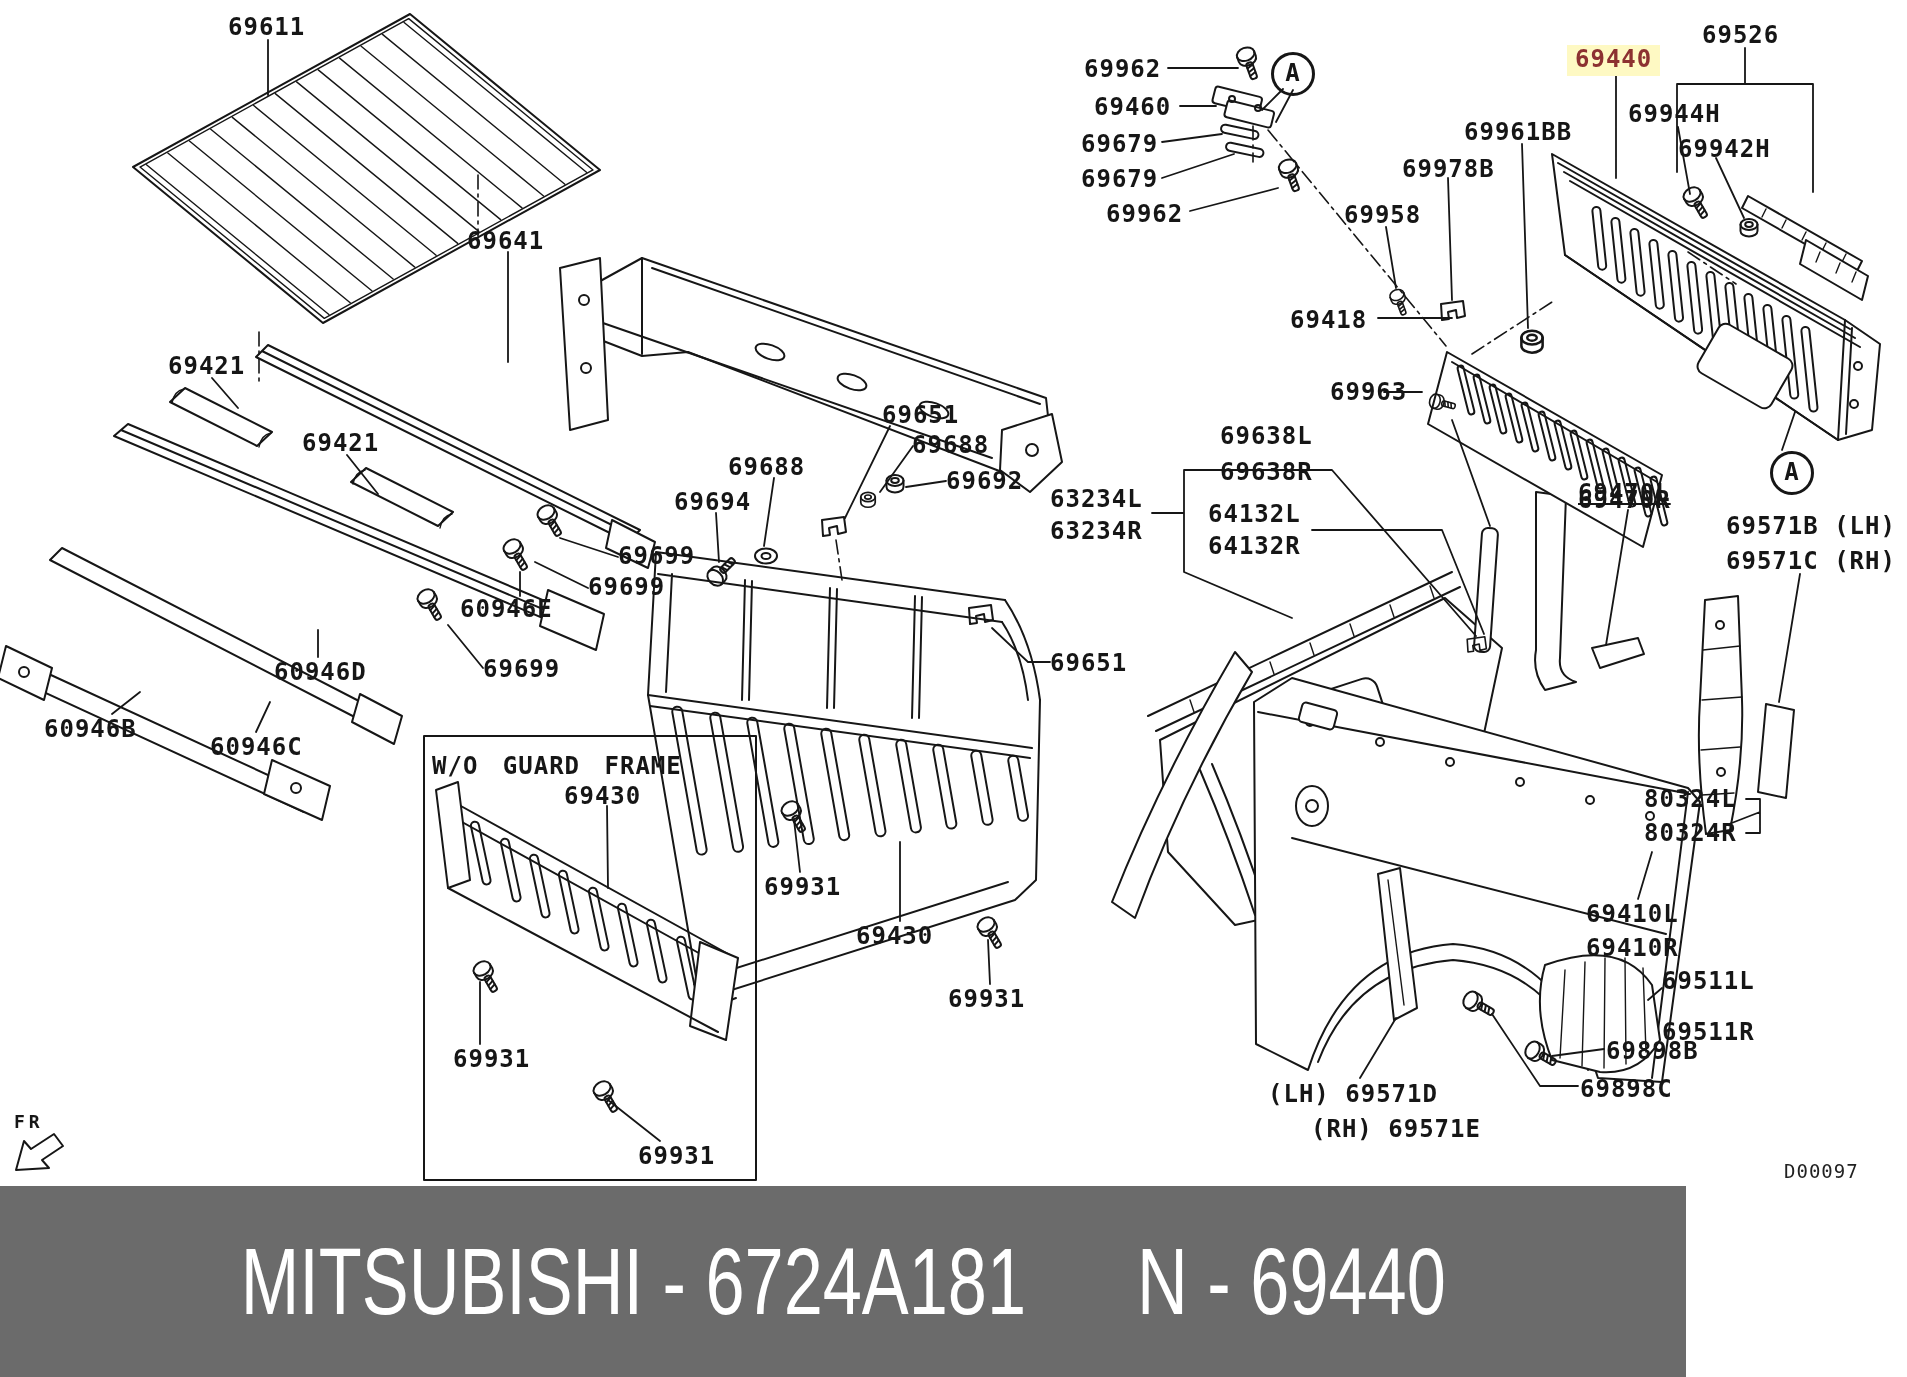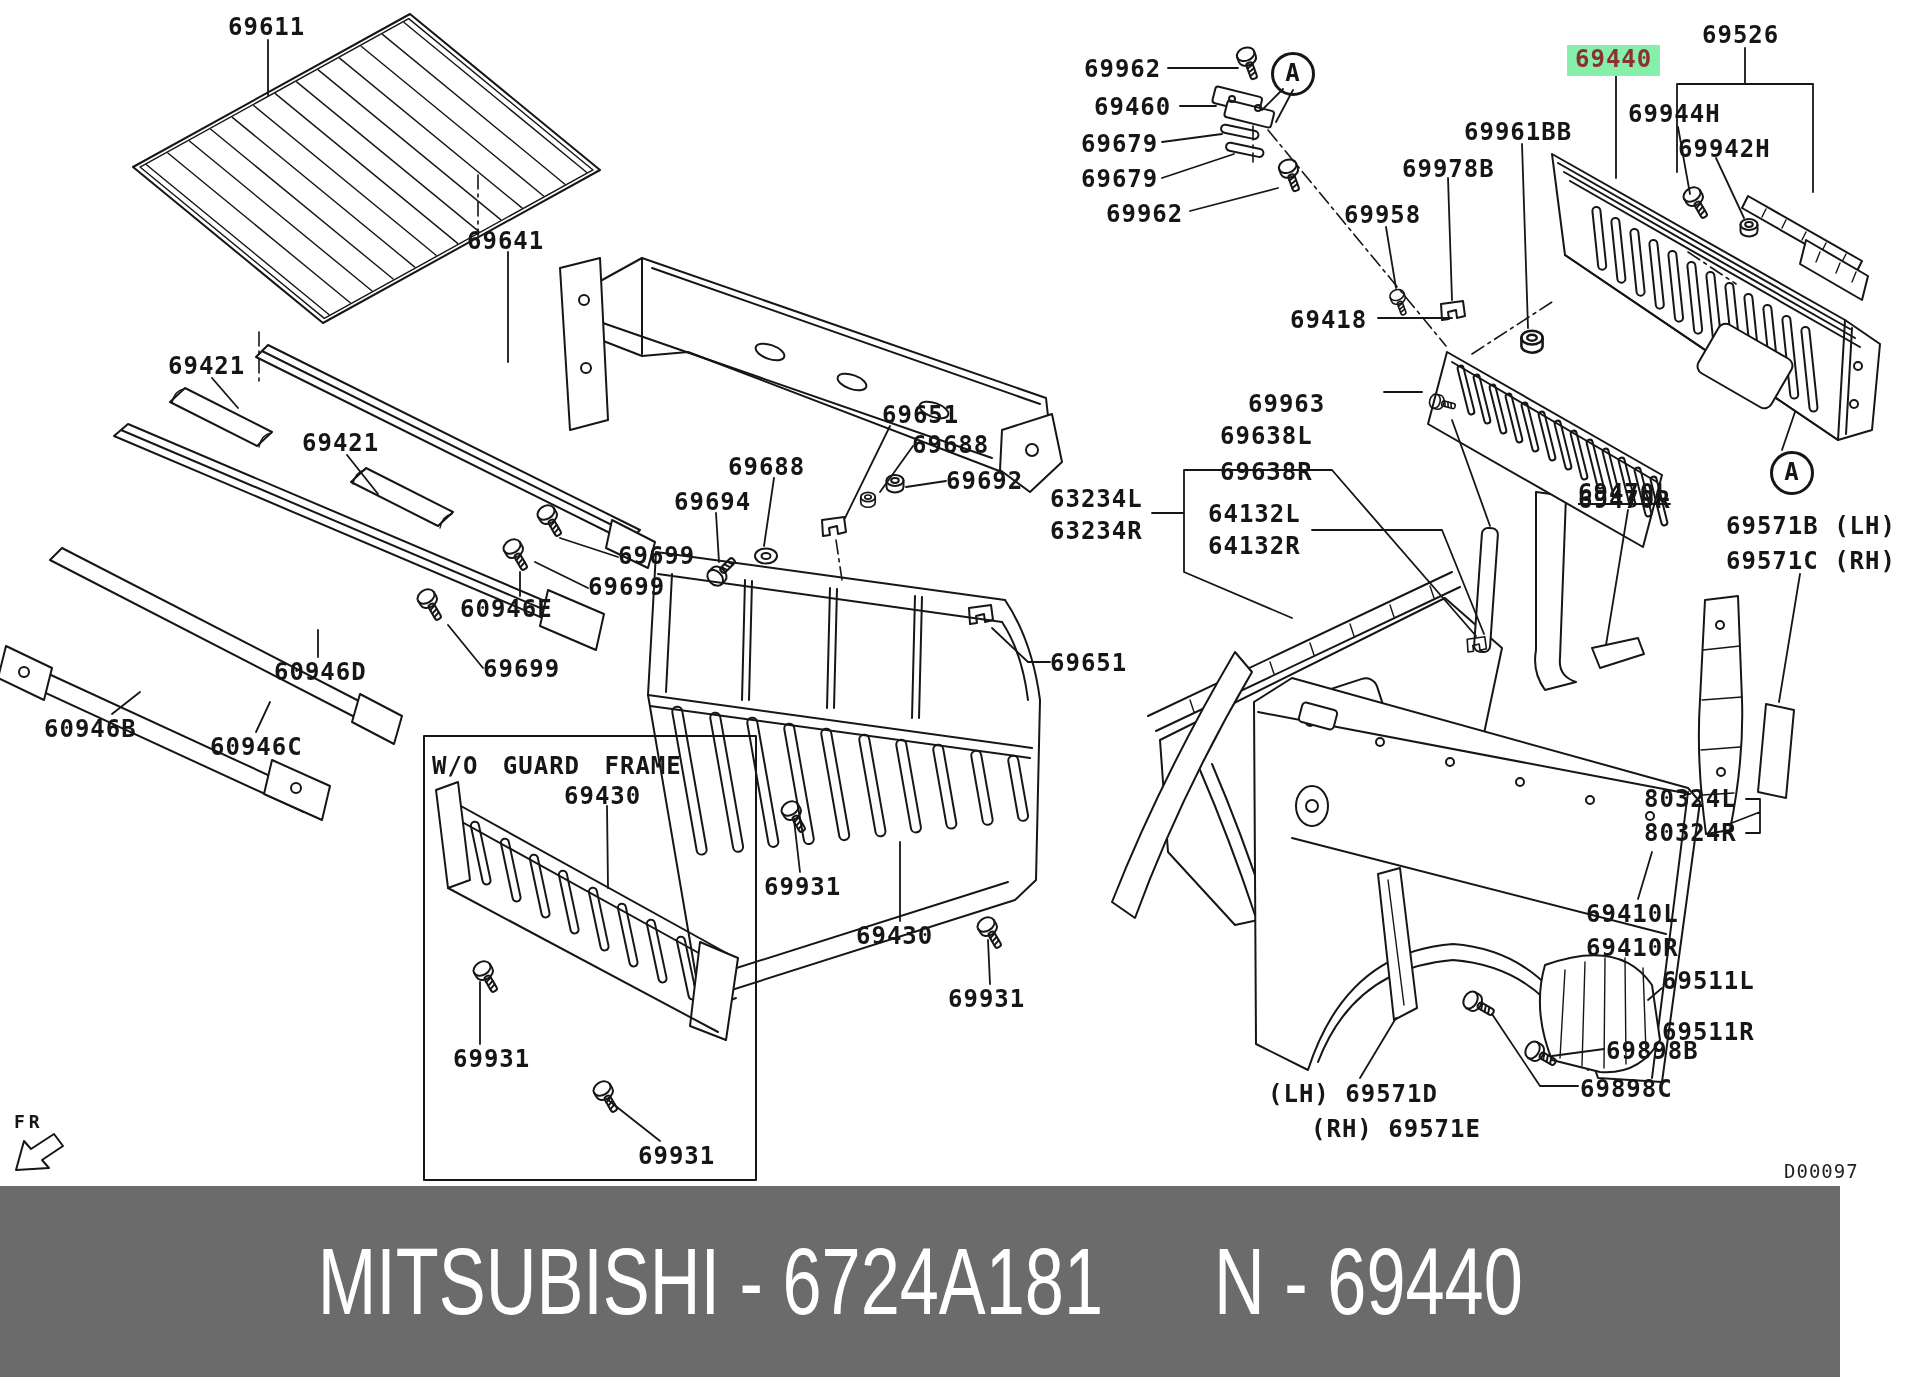--- a/index.html
+++ b/index.html
@@ -7,27 +7,27 @@
          font-family:"DejaVu Sans Mono",monospace;text-align:center;}
   svg.art{position:absolute;left:0;top:0;}
   svg.art *{stroke:#161616;fill:none;stroke-width:2;stroke-linecap:round;stroke-linejoin:round;}
   svg.art .fw{fill:#ffffff;}
   svg.art .thin{stroke-width:1.4;}
   svg.art .leader{stroke-width:1.8;fill:none;}
   svg.art .dashdot{stroke-width:1.6;stroke-dasharray:14 5 3 5;fill:none;}
   .callout-layer{position:absolute;inset:0;}
   .callout{position:absolute;font:700 24px/1.15 "DejaVu Sans Mono",monospace;
            letter-spacing:1px;color:#161616;white-space:pre;}
-  .k-part-highlight{background:#86efac;color:#8c3131;padding:1px 8px 2px 8px;}
+  .k-part-highlight{background:#fef9c3;color:#8c3131;padding:1px 8px 2px 8px;}
   .k-marker{width:38px;height:38px;border:3px solid #161616;border-radius:50%;
             display:flex;align-items:center;justify-content:center;font-size:24px;padding:0;}
   .k-note{word-spacing:9px;margin-top:9px;}
   .k-fr{font-size:18px;letter-spacing:4px;}
   .k-code{font:400 19px "DejaVu Sans Mono",monospace;letter-spacing:1px;color:#222;}
-  .banner{position:absolute;left:0;top:1186px;width:1840px;height:191px;background:#6b6b6b;
+  .banner{position:absolute;left:0;top:1186px;width:1686px;height:191px;background:#6b6b6b;
           display:flex;align-items:center;justify-content:center;}
   .banner-row{display:flex;gap:150px;transform:scaleX(0.74);color:#ffffff;
               font-family:"Liberation Sans",sans-serif;font-size:95px;font-weight:400;white-space:nowrap;}
 </style>
 </head>
 <body>
 
 <div class="stage">
 
   <svg class="art" width="1907" height="1377" viewBox="0 0 1907 1377">
@@ -331,21 +331,21 @@
       <div class="callout k-part" style="left: 764px; top: 874px;">69931</div>
       <div class="callout k-part" style="left: 856px; top: 923px;">69430</div>
       <div class="callout k-part" style="left: 948px; top: 986px;">69931</div>
       <div class="callout k-part" style="left: 1050px; top: 650px;">69651</div>
       <div class="callout k-part" style="left: 1050px; top: 486px;">63234L</div>
       <div class="callout k-part" style="left: 1050px; top: 518px;">63234R</div>
       <div class="callout k-part" style="left: 1208px; top: 501px;">64132L</div>
       <div class="callout k-part" style="left: 1208px; top: 533px;">64132R</div>
       <div class="callout k-part" style="left: 1220px; top: 423px;">69638L</div>
       <div class="callout k-part" style="left: 1220px; top: 459px;">69638R</div>
-      <div class="callout k-part" style="left: 1248px; top: 379px; margin-top: 12px;">69963</div>
+      <div class="callout k-part" style="left: 1330px; top: 379px;">69963</div>
       <div class="callout k-part" style="left: 1290px; top: 307px;">69418</div>
       <div class="callout k-part" style="left: 1084px; top: 56px;">69962</div>
       <div class="callout k-part" style="left: 1094px; top: 94px;">69460</div>
       <div class="callout k-part" style="left: 1081px; top: 131px;">69679</div>
       <div class="callout k-part" style="left: 1081px; top: 166px;">69679</div>
       <div class="callout k-part" style="left: 1106px; top: 201px;">69962</div>
       <div class="callout k-marker" style="left: 1271px; top: 52px;">A</div>
       <div class="callout k-part-highlight" style="left: 1567px; top: 45px;">69440</div>
       <div class="callout k-part" style="left: 1702px; top: 22px;">69526</div>
       <div class="callout k-part" style="left: 1628px; top: 101px;">69944H</div>

